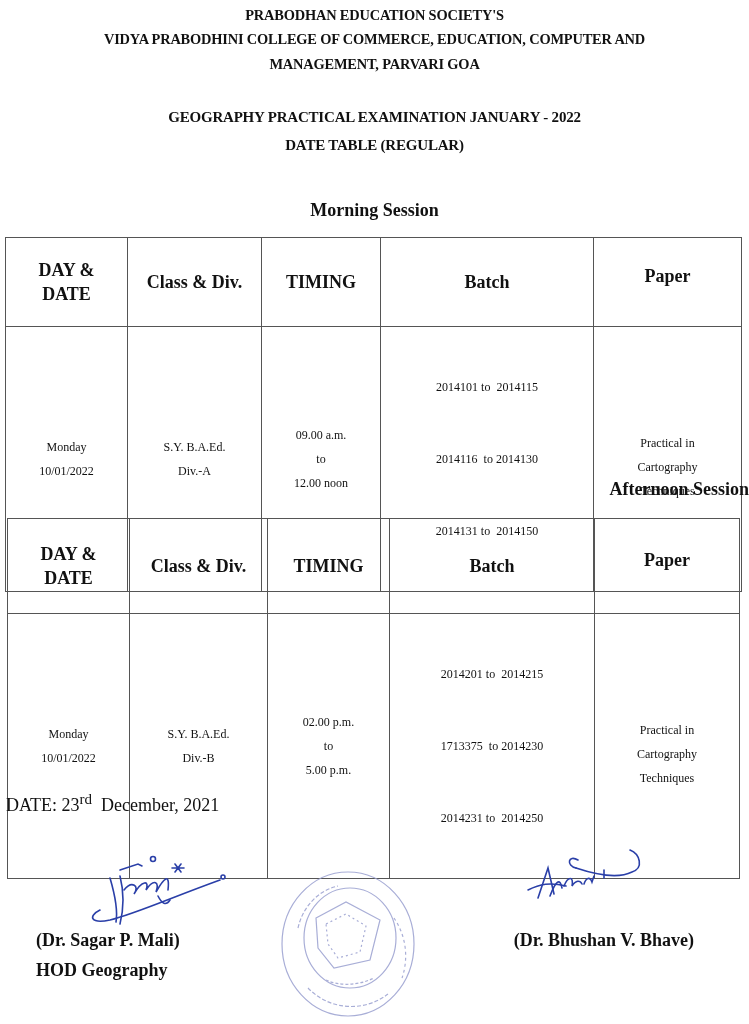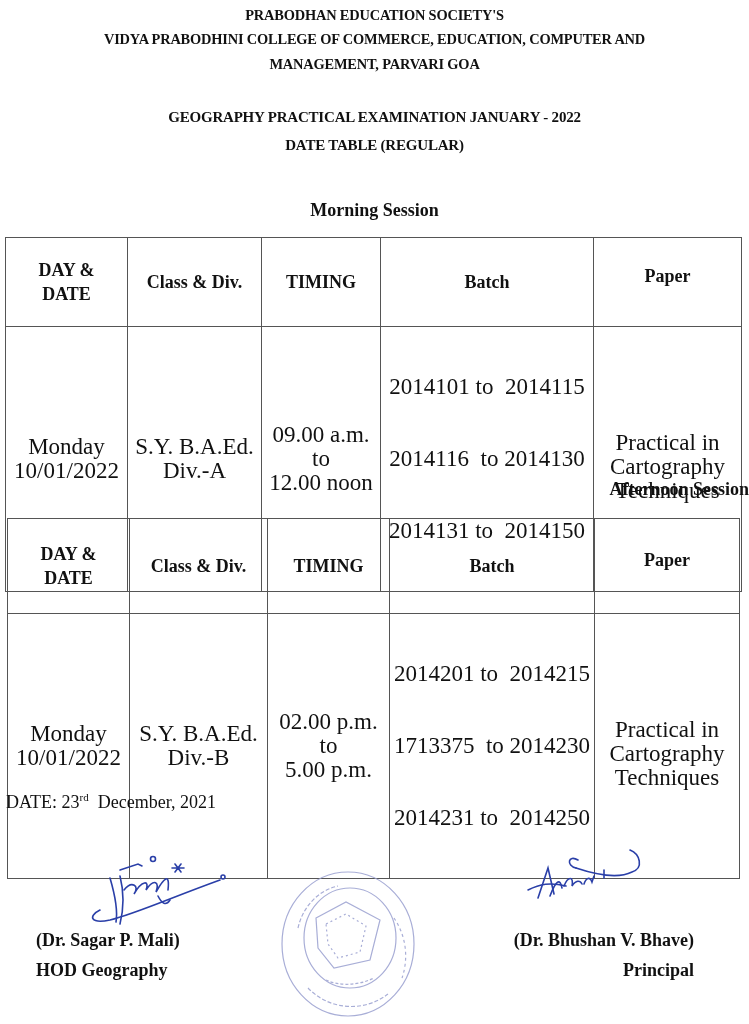--- a/index.html
+++ b/index.html
@@ -6,25 +6,25 @@
   body { width:749px; height:1024px; position:relative; overflow:hidden;
          font-family:"Liberation Serif", "DejaVu Serif", serif; color:#111; }
   .hdr { position:absolute; left:0; width:749px; text-align:center; font-weight:bold;
          font-size:15.5px; letter-spacing:-0.2px; transform:scaleX(0.93); transform-origin:center; }
   .title { position:absolute; left:0; width:749px; text-align:center; font-weight:bold;
            font-size:15px; letter-spacing:-0.2px; }
   .session { position:absolute; left:0; width:749px; text-align:center; font-weight:bold; font-size:18px; }
   table.tt { position:absolute; border-collapse:collapse; table-layout:fixed; }
   table.tt td { border:1.2px solid #555; text-align:center; vertical-align:middle; padding:0; }
   table.tt td.h { font-weight:bold; font-size:18px; line-height:24px; }
-  table.tt td.d { font-size:23px; line-height:24px;margin-left:48px; }
+  table.tt td.d { font-size:12px; line-height:24px;margin-left:48px; }
   .paper-h { position:relative; top:-6px; }
   .paper-d { position:relative; top:8px; }
   .footer-date { position:absolute; left:6px; top:791px; font-family:"Liberation Serif", serif; font-size:18px; }
-  .footer-date sup { font-size:11px; }
+  .footer-date sup { font-size:15px; }
   .sig-block { position:absolute; font-size:18px; line-height:30px;font-weight:bold; }
   .stamp { position:absolute; left:278px; top:868px; width:140px; height:150px; }
   .sig { position:absolute; }
 </style>
 </head>
 <body>
 
 <div class="hdr" style="top:6px;">PRABODHAN EDUCATION SOCIETY'S</div>
 <div class="hdr" style="top:30px;">VIDYA PRABODHINI COLLEGE OF COMMERCE, EDUCATION, COMPUTER AND</div>
 <div class="hdr" style="top:55px;">MANAGEMENT, PARVARI GOA</div>
@@ -176,14 +176,13 @@
     <path d="M18 52 L28 22 L34 48"></path>
     <path d="M30 50 C 36 34, 40 32, 42 42"></path>
     <path d="M44 40 C 48 30, 54 30, 52 40 C 56 34, 60 34, 62 38"></path>
     <path d="M64 38 C 66 32, 70 30, 72 36 L74 30"></path>
     <path d="M84 24 L84 32"></path>
   </g>
 </svg>
 
 <div class="sig-block" style="left:486px; top:925px; text-align:right; width:208px;">
   <div>(Dr. Bhushan V. Bhave)</div>
-  <div>Principal</div>
 </div>
 
 </body></html>

